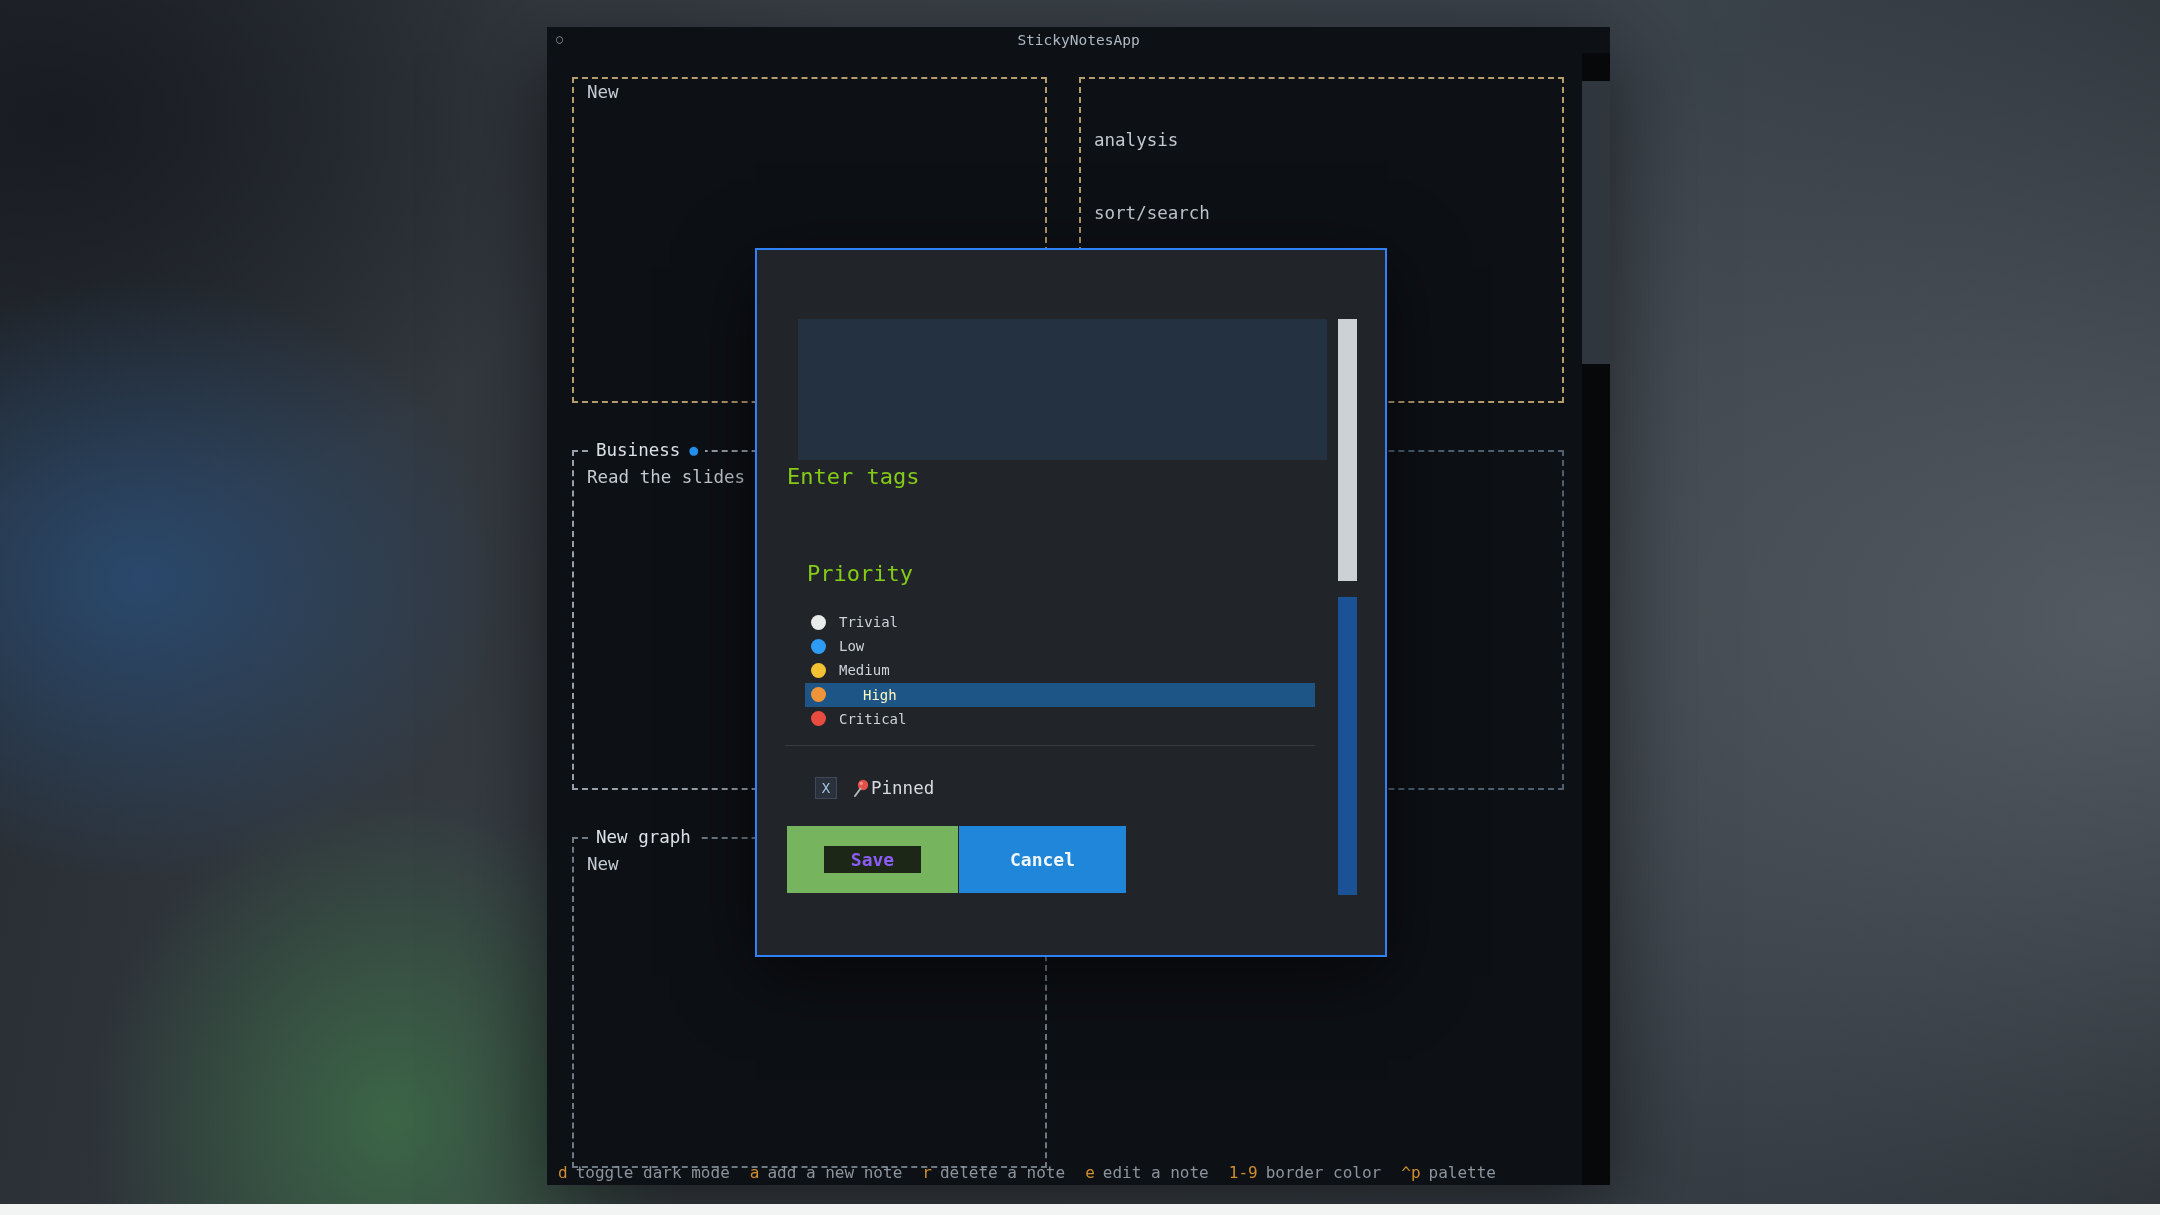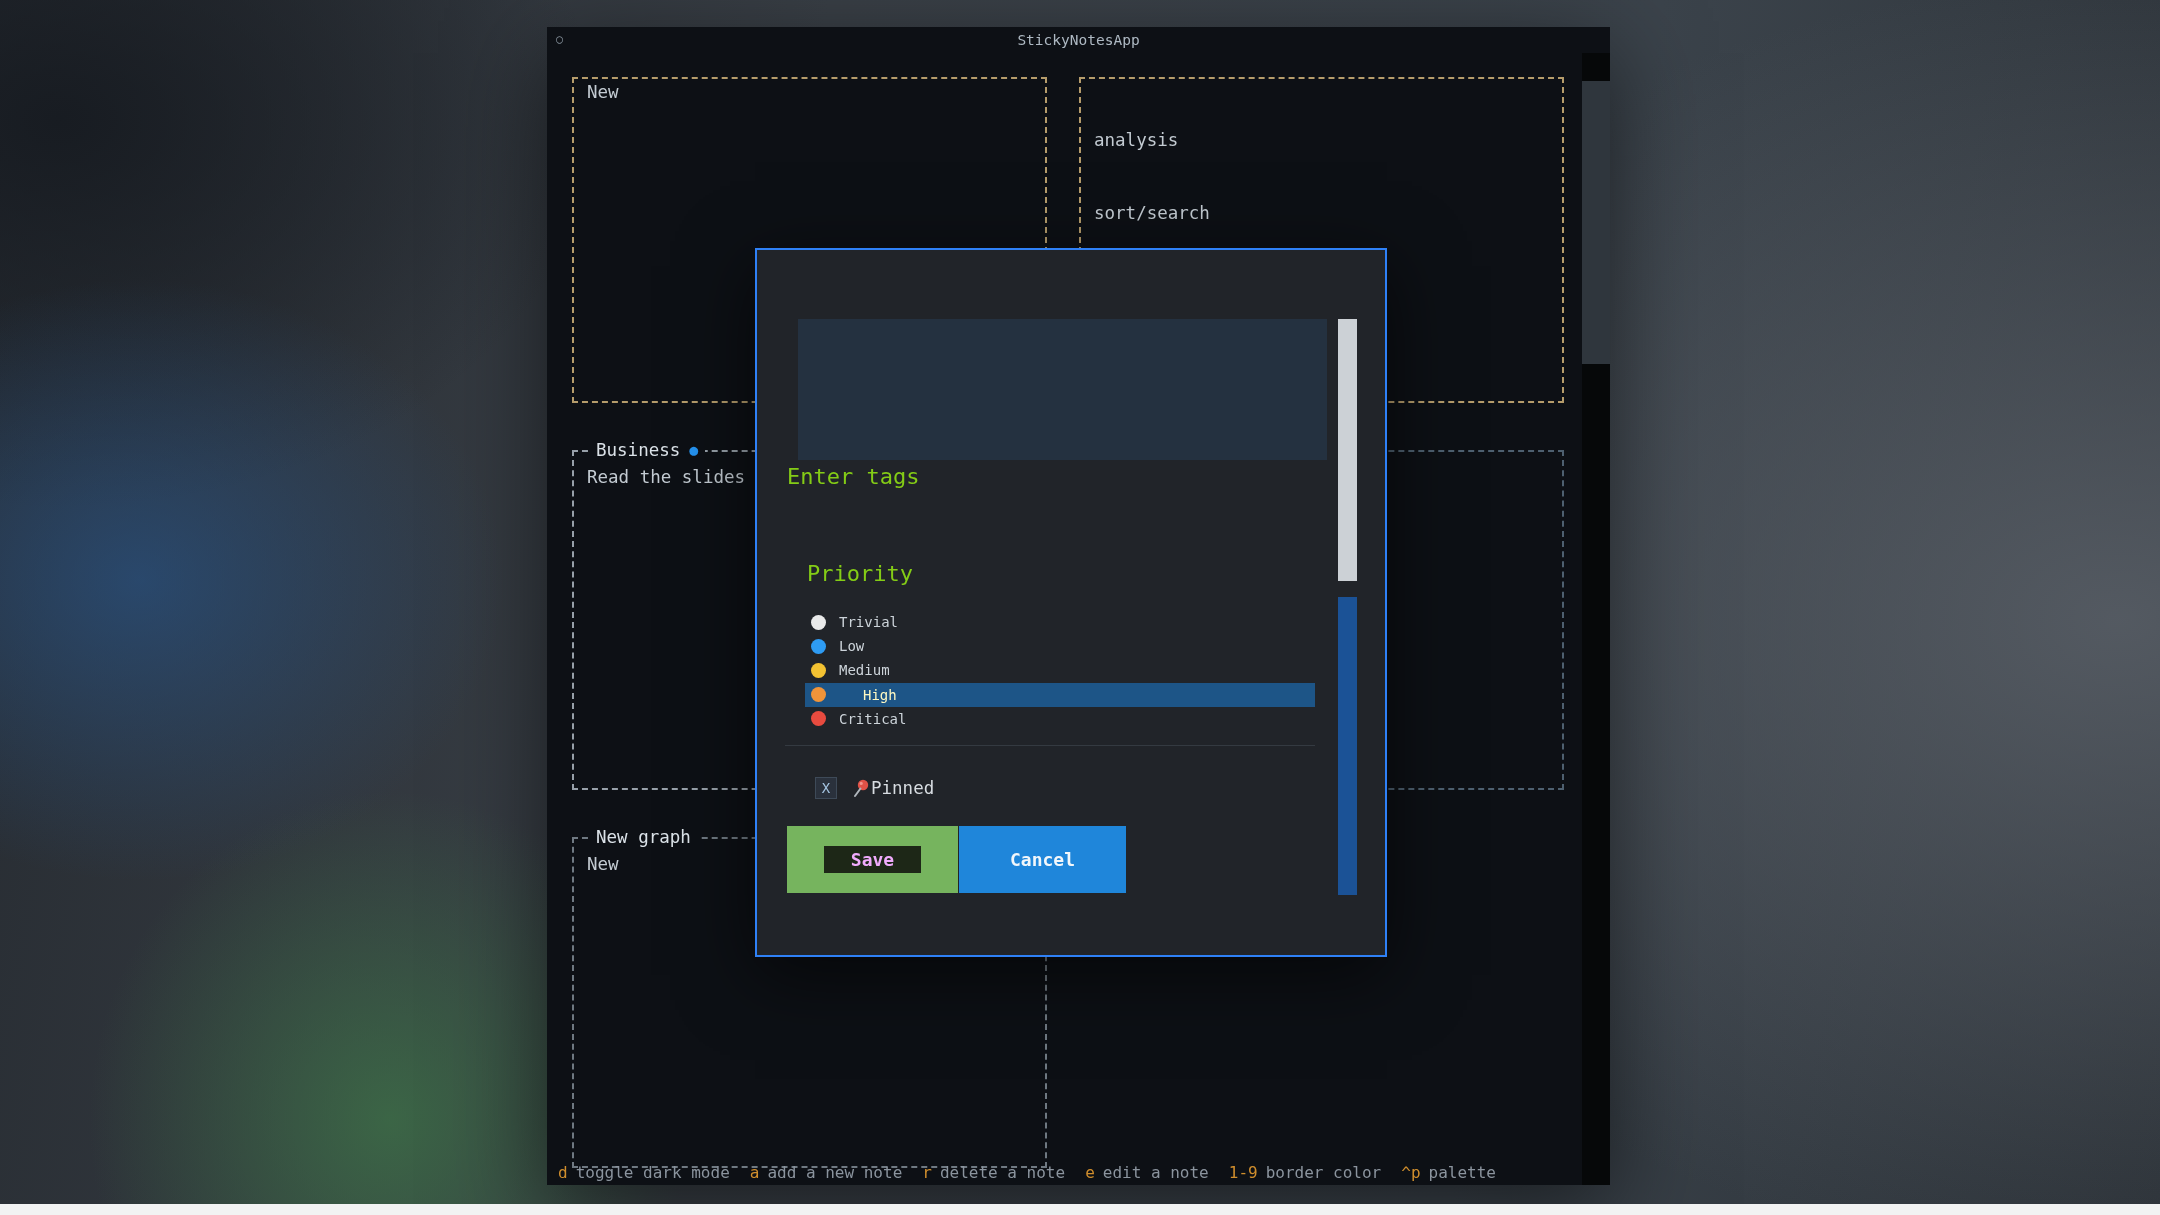--- a/index.html
+++ b/index.html
@@ -64,21 +64,21 @@
 
   .pinned-row { position:absolute; left:58px; top:527px; height:22px; display:flex; align-items:center; }
   .checkbox { width:22px; height:22px; background:#2a313c; border:1px solid #3e4a58; color:#a3c3e0;
               font-size:14px; display:flex; align-items:center; justify-content:center; flex:none; }
   .pin-icon { margin-left:14px; width:20px; height:20px; flex:none; }
   .pinned-label { font-size:17.5px; color:#d7dce1; }
 
   .btn { position:absolute; top:576px; height:67px; border:none; display:flex; align-items:center;
          justify-content:center; font-family:inherit; font-size:18px; font-weight:bold; cursor:pointer; }
   .btn-save { left:30px; width:171px; background:#76b45e; }
-  .save-chip { background:#1d2717; color:#f0abfc; padding:3px 27px; }
+  .save-chip { background:#1d2717; color:#8b5cf6; padding:3px 27px; }
   .btn-cancel { left:202px; width:167px; background:#1f86da; color:#f2f7fb; }
 
   .dlg-thumb-light { position:absolute; left:581px; top:69px;  width:19px; height:262px; background:#ccd1d6; }
   .dlg-thumb-blue  { position:absolute; left:581px; top:347px; width:19px; height:298px; background:#1b5296; }
 </style>
 </head>
 <body>
 
 <div class="backdrop">
 

